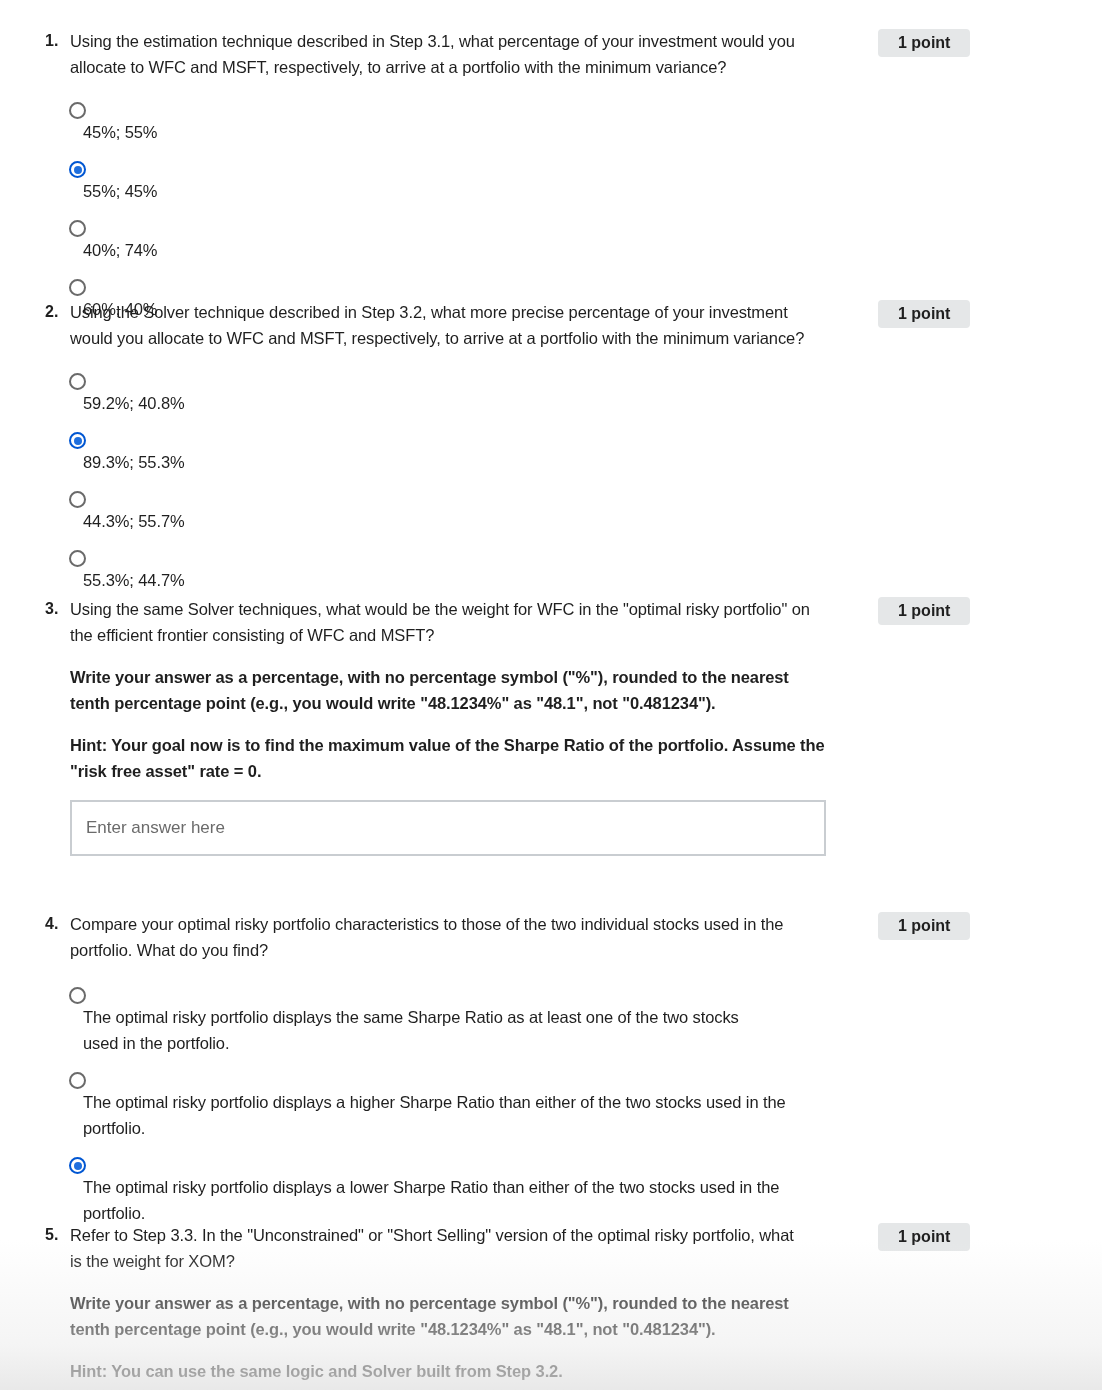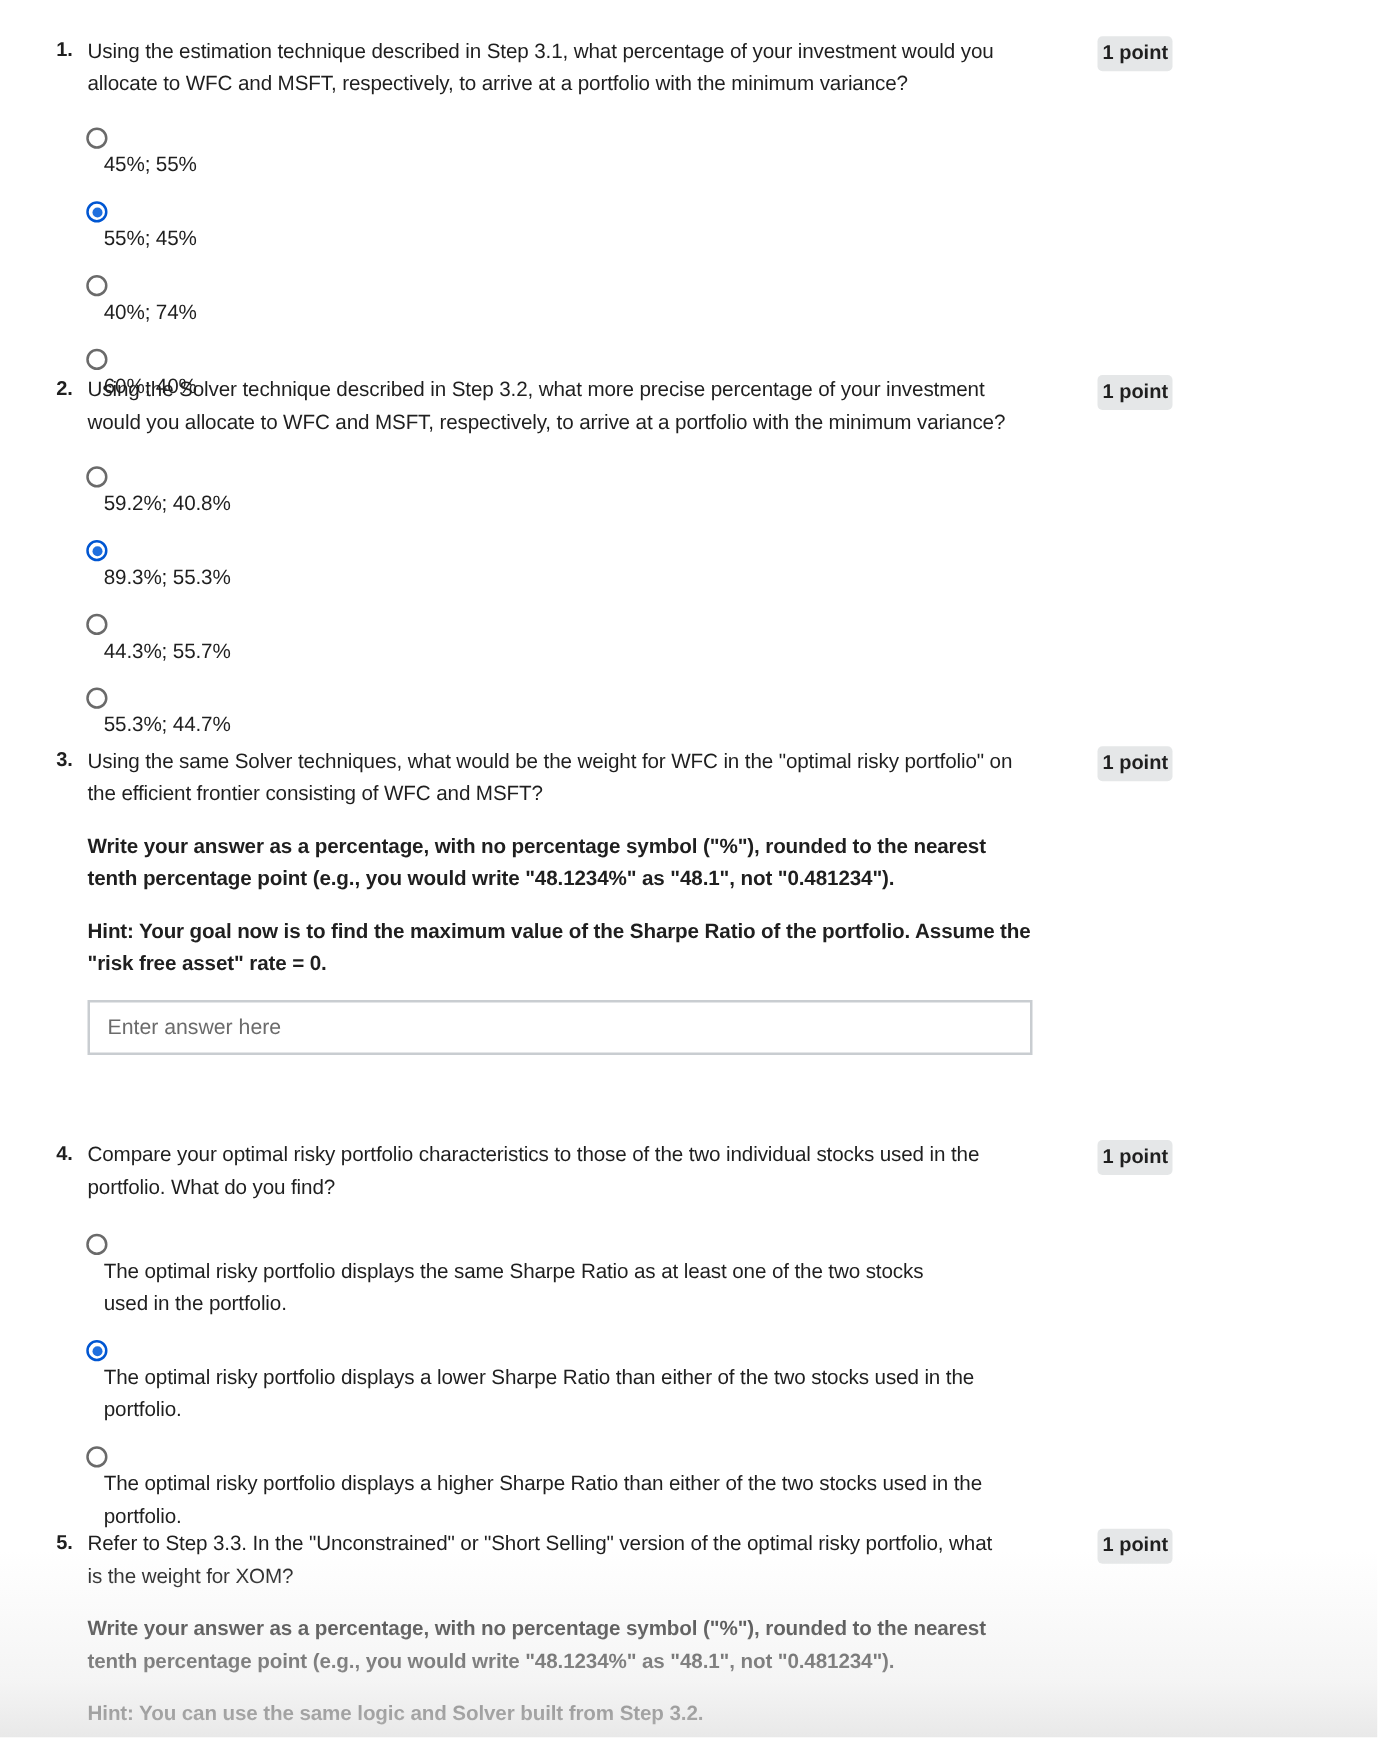--- a/index.html
+++ b/index.html
@@ -13,37 +13,37 @@
     position: absolute; left: 45px; top: 0;
     font-weight: bold; font-size: 16px; line-height: 26px; color: #1f1f1f;
   }
   .qbody { position: absolute; left: 70px; width: 760px; }
   .qtext { font-size: 16.5px; line-height: 26px; margin: 0; letter-spacing: -0.1px; }
   .para { font-size: 16.5px; line-height: 26px; margin: 16px 0 0 0; letter-spacing: -0.1px; font-weight: bold; }
   .points {
     position: absolute; left: 878px; top: 1px;
     background: #e5e7e8; border-radius: 4px;
     font-weight: bold; font-size: 16px; line-height: 26px;
-    padding: 1px 4px; color: #1f1f1f;
+    padding: 1px 20px; color: #1f1f1f;
   }
   .options { margin-top: 18px; }
   .option { position: relative; display: flex; align-items: flex-start; margin-bottom: 12px; cursor: pointer; flex-direction: column; }
   .radio {
     flex: 0 0 auto; width: 17px; height: 17px; border-radius: 50%;
     border: 2px solid #6a6a6a; box-sizing: border-box; margin-top: 4px;
     margin-left: -1px; position: relative; background: #fff;
   }
   .radio.checked { border-color: #0056d2; }
   .radio.checked::after {
     content: ""; position: absolute; left: 2.5px; top: 2.5px;
     width: 8px; height: 8px; border-radius: 50%; background: #1f6fde;
   }
   .olabel { font-size: 16.5px; line-height: 26px; margin-left: 13px; letter-spacing: -0.1px; }
   .answer-input {
-    display: block; box-sizing: border-box; width: 756px; height: 44px;
+    display: block; box-sizing: border-box; width: 756px; height: 56px;
     border: 2px solid #c9cdd1; padding: 0 14px;
     font-family: "Liberation Sans", sans-serif; font-size: 17px; color: #1f1f1f;
     margin-top: 16px; outline: none;
   }
   .answer-input::placeholder { color: #6b6b6b; }
   .fade {
     position: absolute; left: 0; bottom: 0; width: 1102px; height: 150px;
     background: linear-gradient(to bottom, rgba(255,255,255,0) 0%, rgba(236,236,236,0.55) 70%, rgba(225,225,225,0.75) 100%);
     pointer-events: none;
   }
@@ -117,26 +117,26 @@
 <div class="question" style="top:911px;">
   <span class="qnum">4.</span>
   <div class="qbody" style="width:760px;">
     <p class="qtext">Compare your optimal risky portfolio characteristics to those of the two individual stocks used in the portfolio.  What do you find?</p>
     <div class="options" style="margin-top:20px;">
       <div class="option" style="width:740px;">
           <span class="radio"></span>
           <span class="olabel" style="width:690px;">The optimal risky portfolio displays the same Sharpe Ratio as at least one of the two stocks used in the portfolio.</span>
         </div>
       <div class="option" style="width:740px;">
+          <span class="radio"></span>
+          <span class="olabel" style="width:710px;">The optimal risky portfolio displays a higher Sharpe Ratio than either of the two stocks used in the portfolio.</span>
+        </div>
+      <div class="option" style="width:740px;">
           <span class="radio checked"></span>
           <span class="olabel" style="width:710px;">The optimal risky portfolio displays a lower Sharpe Ratio than either of the two stocks used in the portfolio.</span>
-        </div>
-      <div class="option" style="width:740px;">
-          <span class="radio"></span>
-          <span class="olabel" style="width:710px;">The optimal risky portfolio displays a higher Sharpe Ratio than either of the two stocks used in the portfolio.</span>
         </div>
     </div>
   </div>
   <span class="points">1 point</span>
 </div>
 
 <div class="question" style="top:1222px;">
   <span class="qnum">5.</span>
   <div class="qbody" style="width:735px;">
     <p class="qtext">Refer to Step 3.3.  In the "Unconstrained" or "Short Selling" version of the optimal risky portfolio, what is the weight for XOM?</p>

